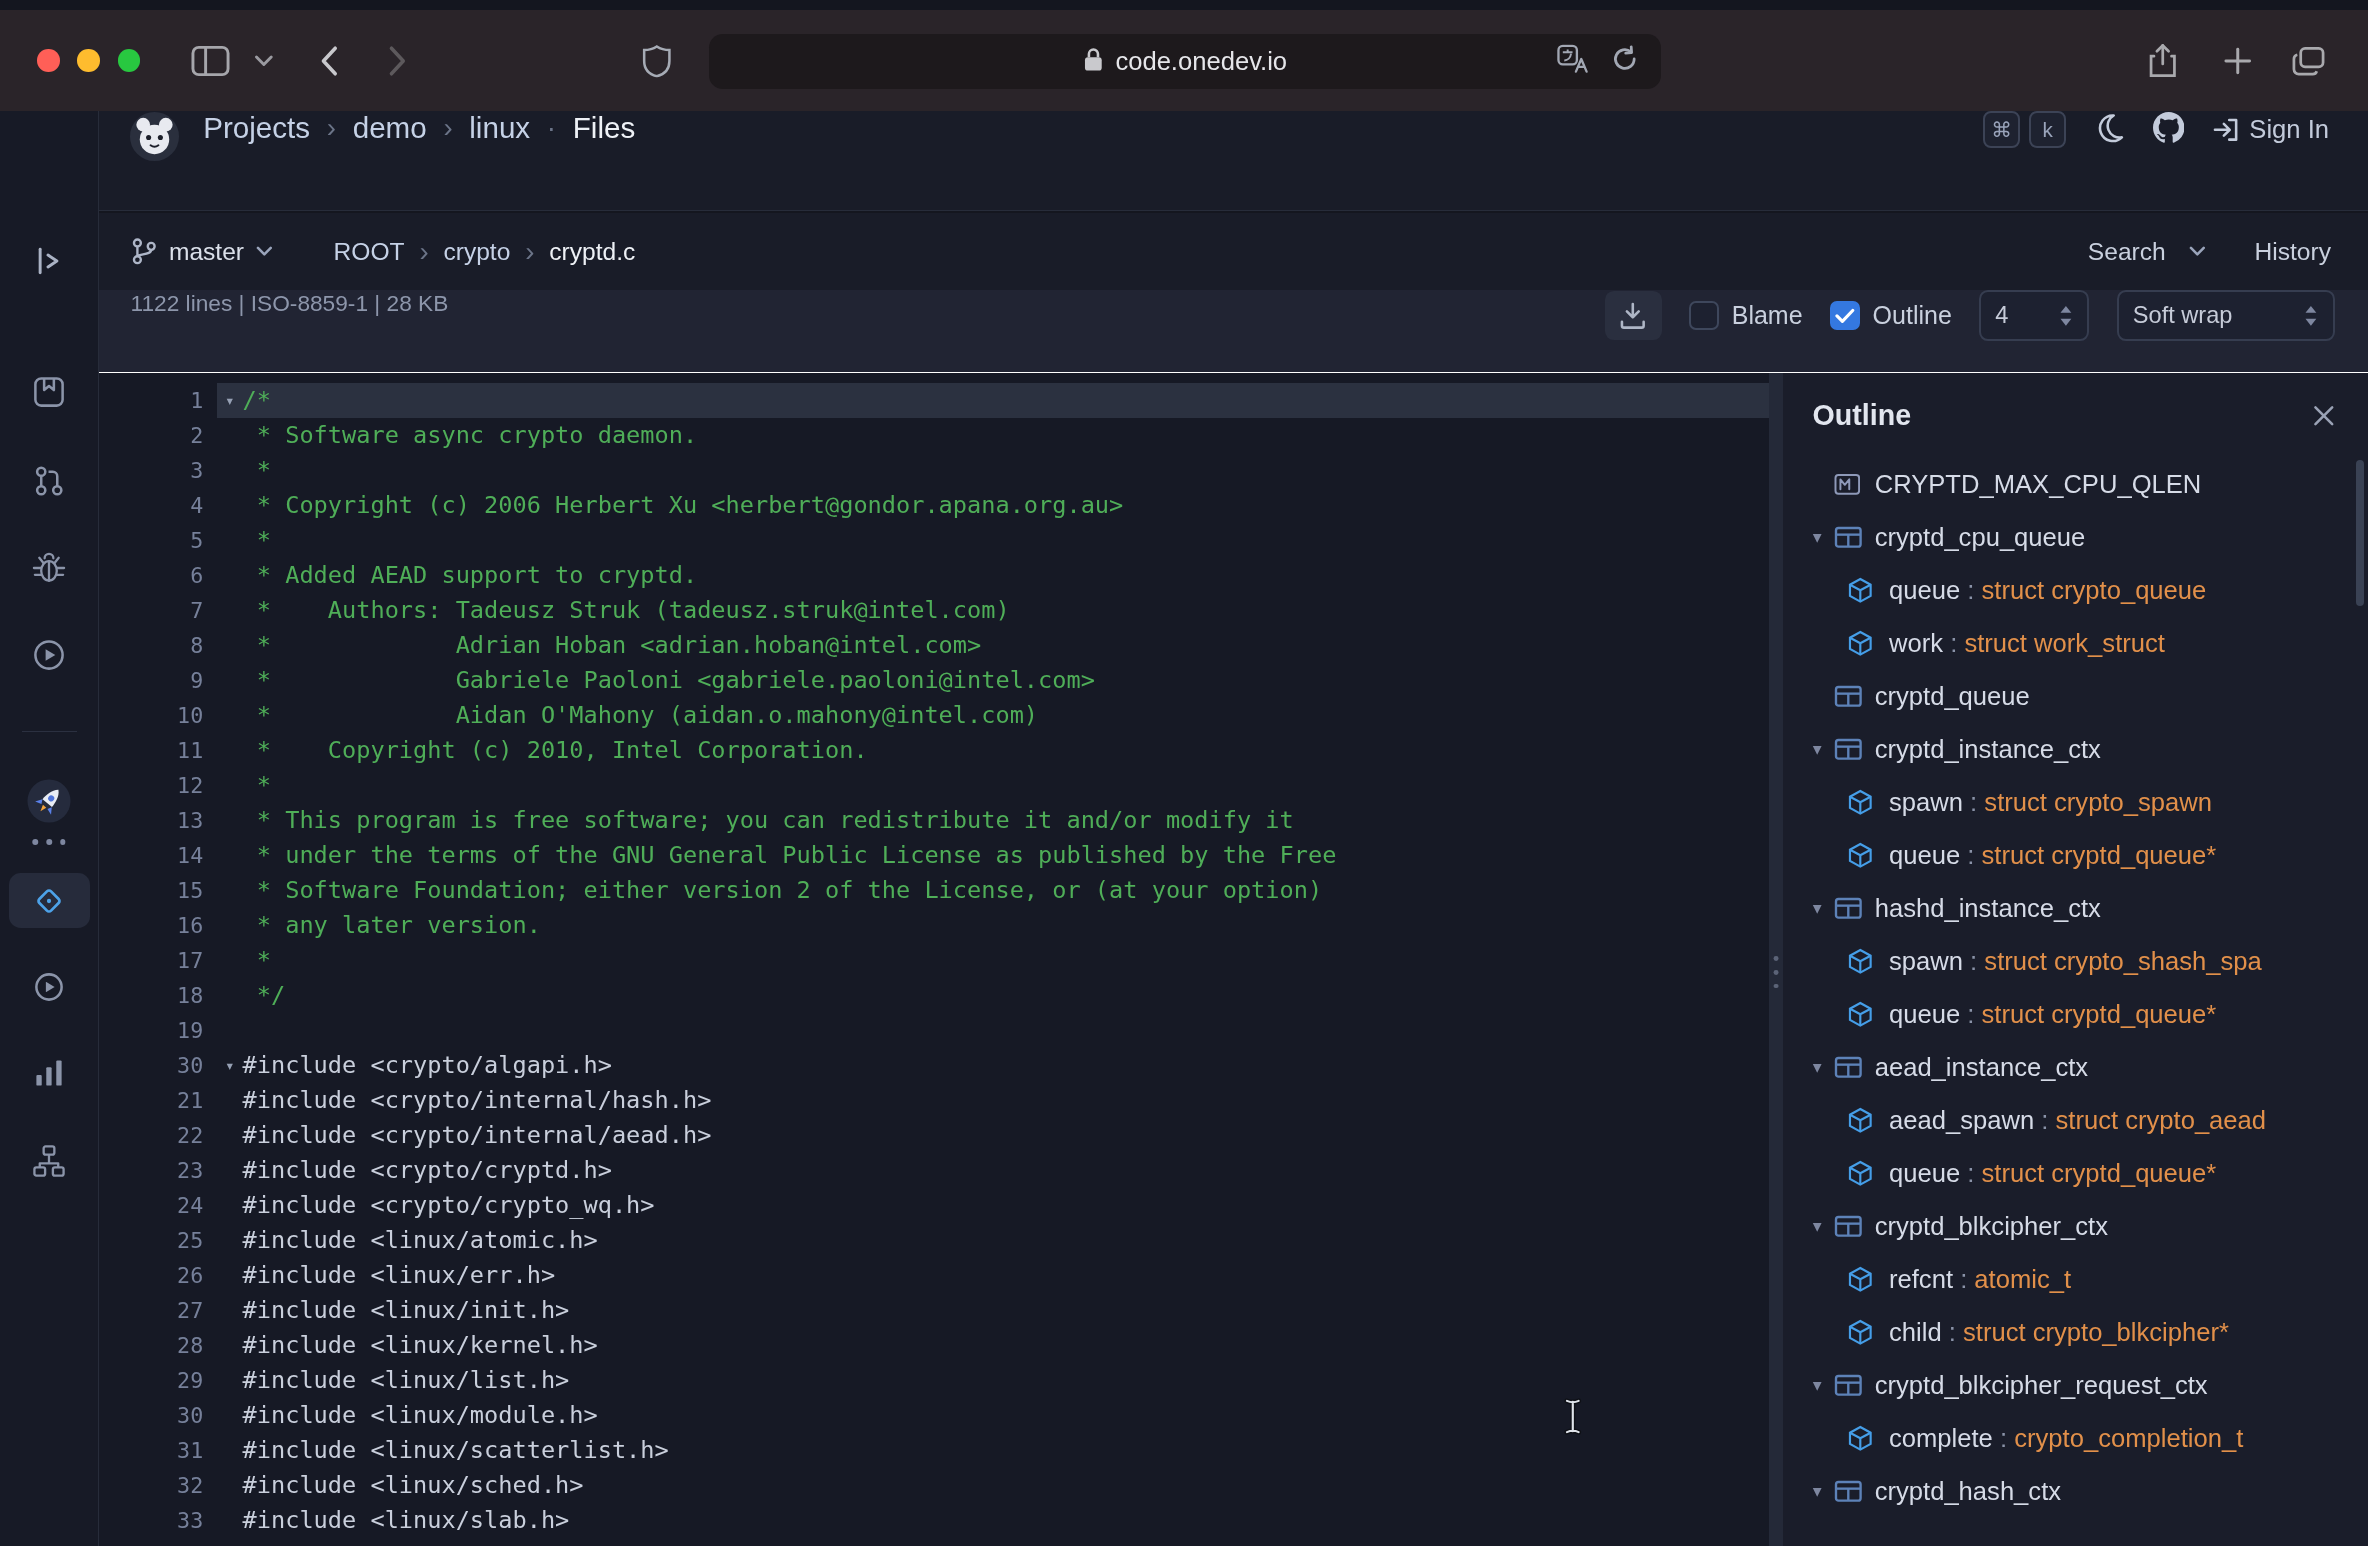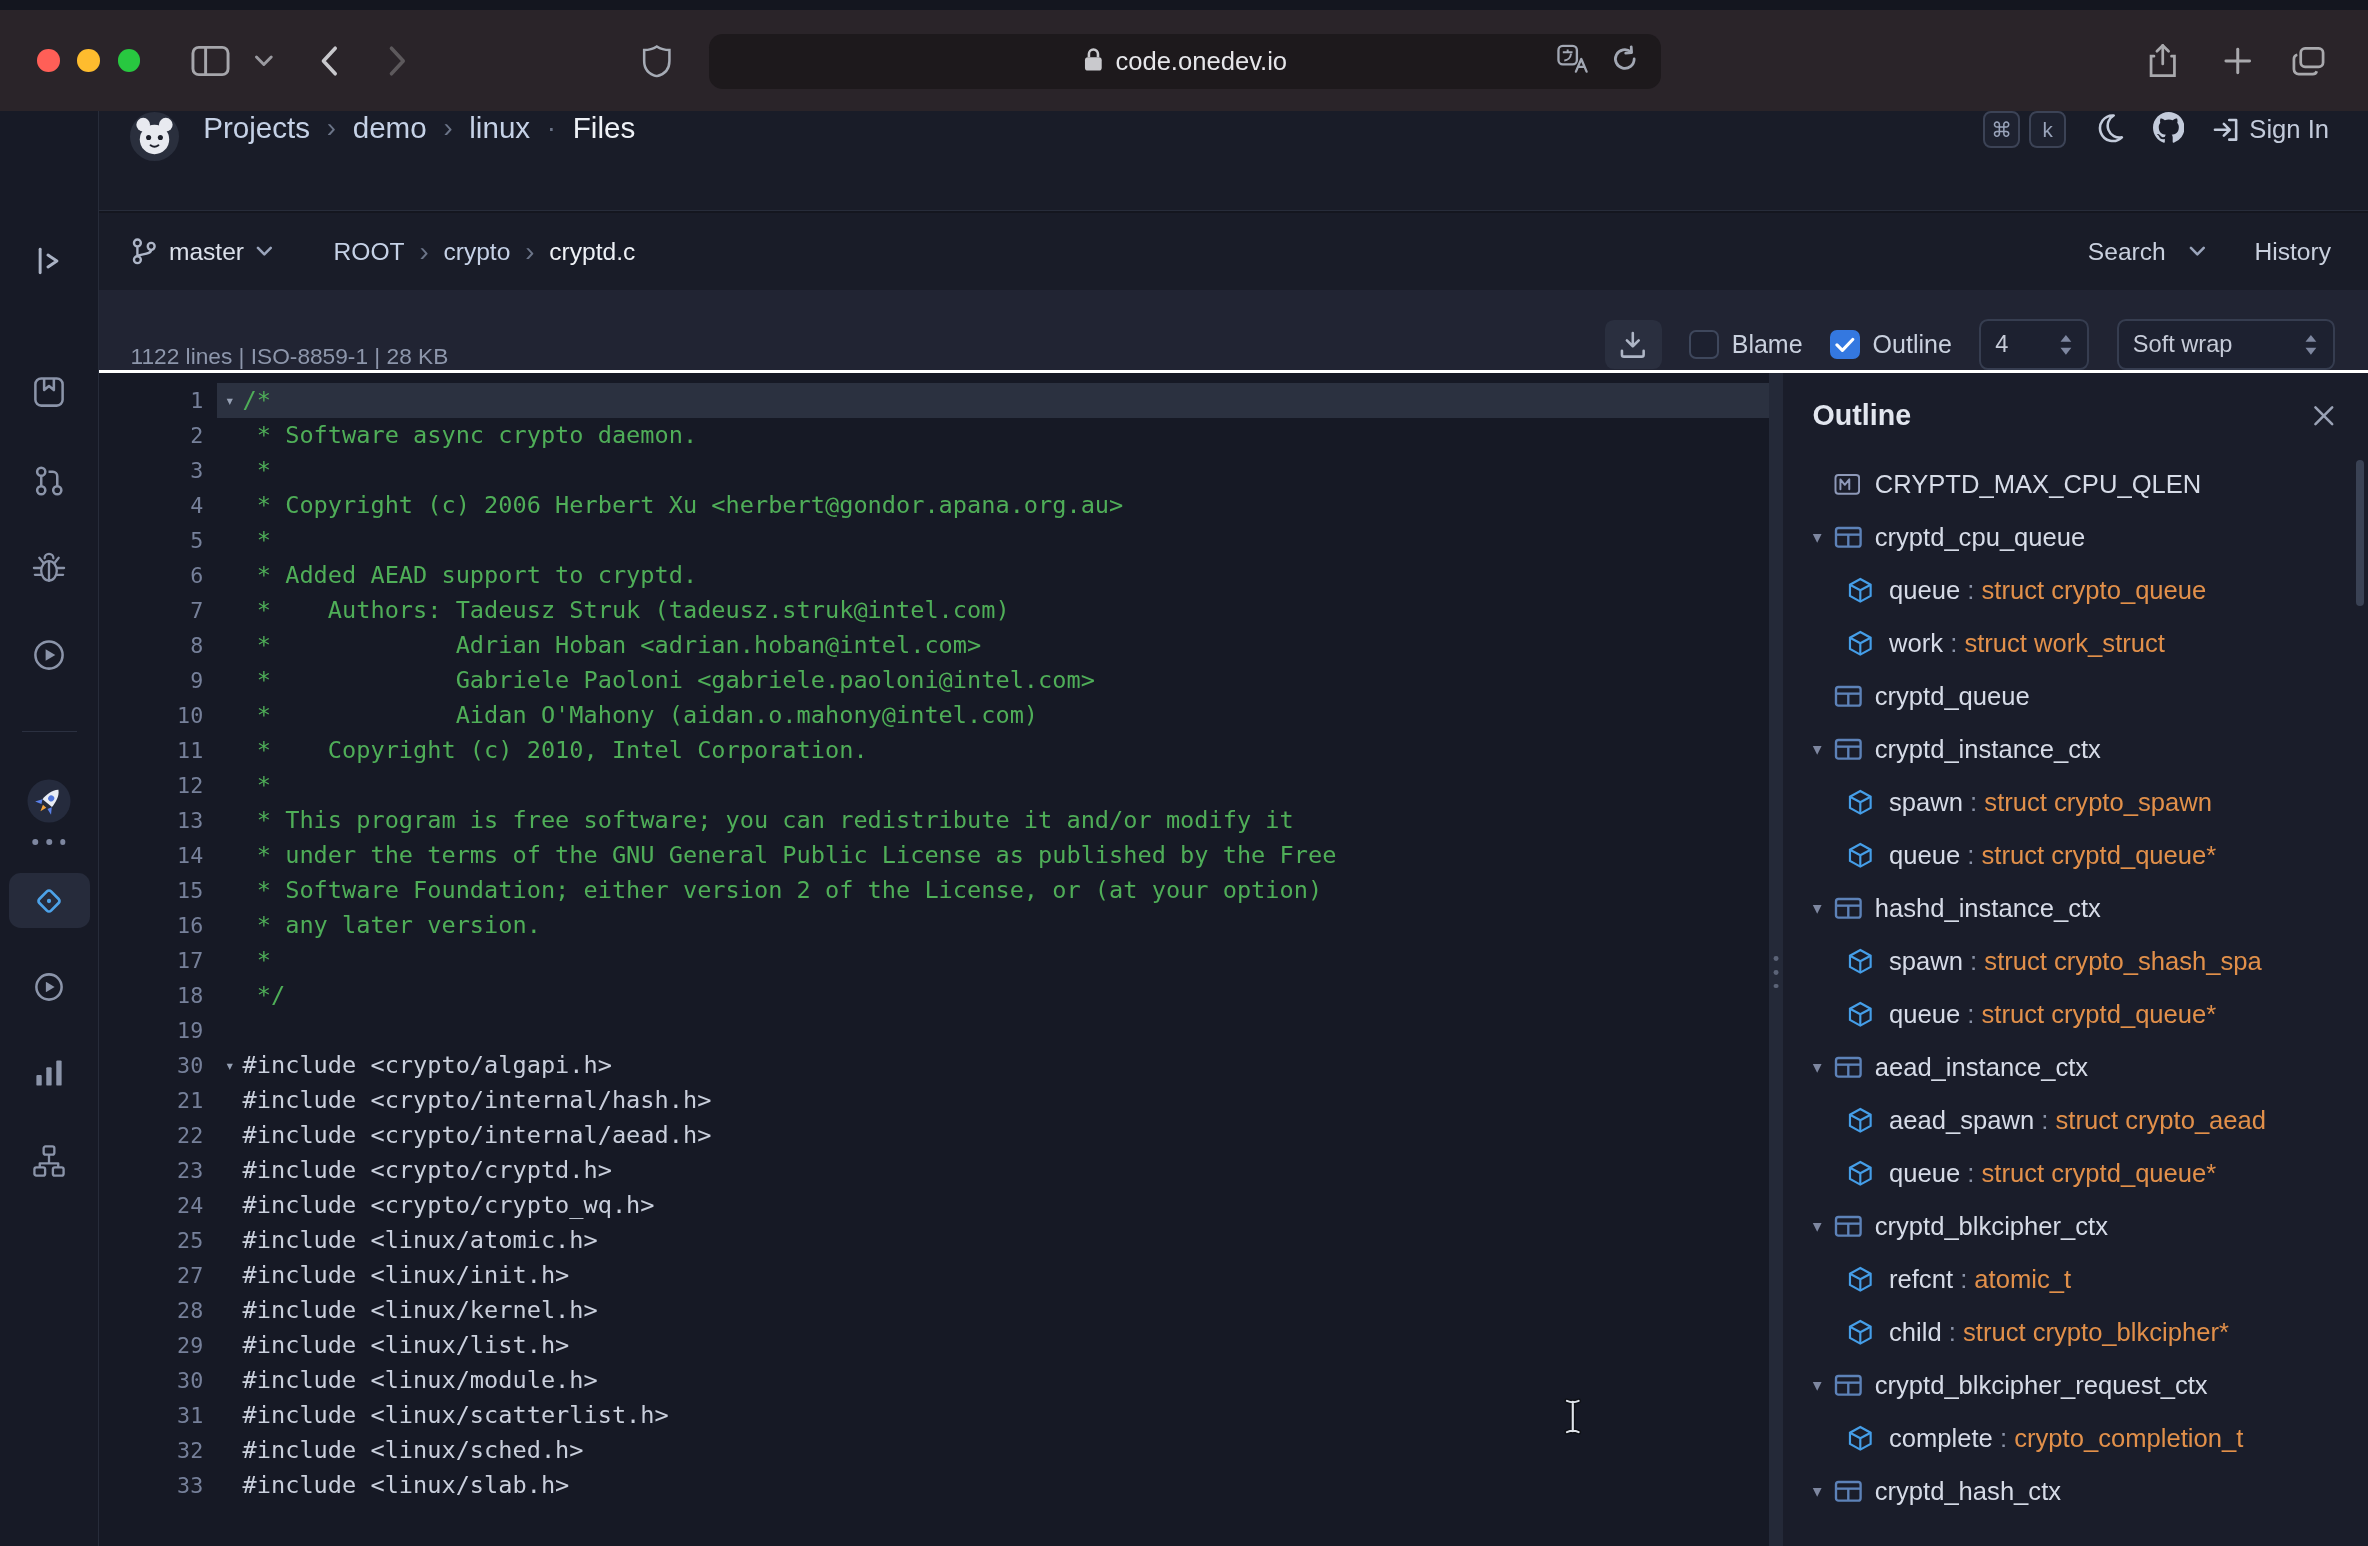--- a/index.html
+++ b/index.html
@@ -40,21 +40,21 @@
   .signin { display:flex; align-items:center; gap:9.9px; color:#c3cbdb; font-size:25.6px; }
 
   .branchbar { position:absolute; left:99px; top:203px; right:0; height:77px; background:#191c28;
                display:flex; align-items:center; padding:0 37px 0 31.5px; font-size:24.6px; }
   .branch { display:flex; align-items:center; gap:11.8px; color:#dbe0ea; }
   .pathcrumbs { display:flex; align-items:center; gap:14.8px; margin-left:61px; }
   .bb-right { margin-left:auto; display:flex; align-items:center; gap:49px; color:#c9d0de; }
   .search-group { display:flex; align-items:center; gap:23px; }
 
   .toolbar { position:absolute; left:99px; top:280px; right:0; height:83px; background:#212433;
-             border-bottom:3px solid #ffffff; display:flex; align-items:flex-end; padding:0 33px 0 31.5px; }
+             border-bottom:1px solid #ffffff; display:flex; align-items:flex-start; padding:0 33px 0 31.5px; }
   .meta { color:#8d96ab; font-size:22.7px; }
   .tb-right { margin-left:auto; display:flex; align-items:center; gap:27.6px; }
   .dl-btn { width:57px; height:49px; background:#2a2f3f; border-radius:8.9px; display:flex; align-items:center; justify-content:center; }
   .chk-group { display:flex; align-items:center; gap:12.8px; color:#c9d0de; font-size:25px; }
   .chk { width:29.6px; height:29.6px; border-radius:6.9px; border:2px solid #3e475c; background:#1d2130;
          display:flex; align-items:center; justify-content:center; }
   .chk.on { background:#3478e0; border-color:#3478e0; }
   .stepper { height:51px; background:#1d2130; border:2px solid #363d50; border-radius:8.9px;
              display:flex; align-items:center; justify-content:space-between; padding:0 13.8px; color:#c6cbd8; font-size:23.6px; }
   .stepper.num { width:110px; } .stepper.wrap { width:218px; }
@@ -541,20 +541,27 @@
           </span>
         </div>
         <div class="row">
           <span class="ln">25</span>
           <span class="lc">
             <span class="fold"></span>
             <span class="lt pl">#include &lt;linux/atomic.h&gt;</span>
           </span>
         </div>
         <div class="row">
+          <span class="ln">26</span>
+          <span class="lc">
+            <span class="fold"></span>
+            <span class="lt pl">#include &lt;linux/err.h&gt;</span>
+          </span>
+        </div>
+        <div class="row">
           <span class="ln">27</span>
           <span class="lc">
             <span class="fold"></span>
             <span class="lt pl">#include &lt;linux/init.h&gt;</span>
           </span>
         </div>
         <div class="row">
           <span class="ln">28</span>
           <span class="lc">
             <span class="fold"></span>

